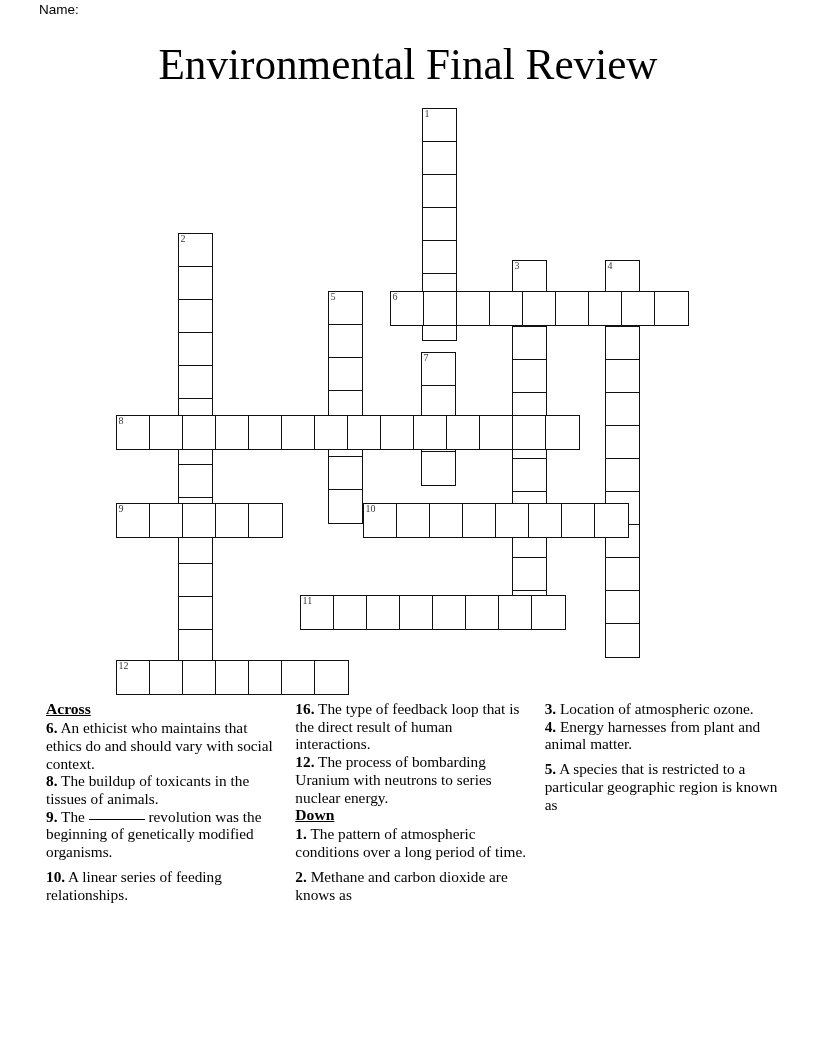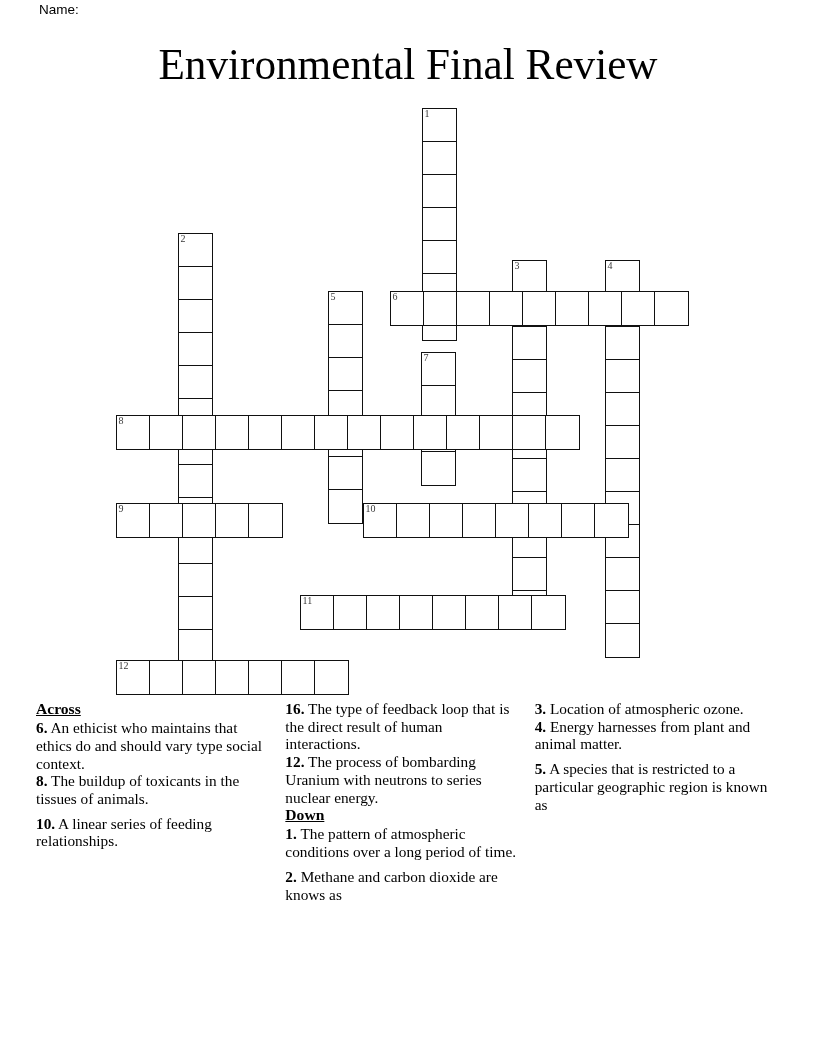--- a/index.html
+++ b/index.html
@@ -62,21 +62,21 @@
     left: 1.5px; top: -1px;
     font-family: "Liberation Serif", "DejaVu Serif", serif;
     font-size: 10px;
     line-height: 11px;
     color: #3a3a3a;
   }
 
   
   #clues {
     position: absolute;
-    left: 36px; top: 700px;
+    left: 46px; top: 700px;
     width: 740px;
     display: flex;
     gap: 14px;
     font-size: 15.3px;
     line-height: 1.16;
   }
   .clue-col { width: 236px; }
   .clue-col.col3 { width: 242px; }
   .section-head {
     font-weight: bold;
@@ -236,22 +236,23 @@
     <div class="cell" style="left: 215px; top: 660px;"></div>
     <div class="cell" style="left: 248px; top: 660px;"></div>
     <div class="cell" style="left: 281px; top: 660px;"></div>
     <div class="cell" style="left: 314px; top: 660px;"></div>
   </div>
 
 <div id="clues">
 
   <div class="clue-col">
     <div class="section-head">Across</div>
-    <div class="clue"><span class="cnum">6.</span> <span>An ethicist who maintains that ethics do and should vary type social context.</span></div>
+    <div class="clue"><span class="cnum">6.</span> <span>An ethicist who maintains that ethics do and should vary with social context.</span></div>
     <div class="clue"><span class="cnum">8.</span> <span>The buildup of toxicants in the tissues of animals.</span></div>
+    <div class="clue"><span class="cnum">9.</span> <span>The <span class="blank-rule"></span> revolution was the beginning of genetically modified organisms.</span></div>
     <div class="clue spaced"><span class="cnum">10.</span> <span>A linear series of feeding relationships.</span></div>
   </div>
 
   <div class="clue-col">
     <div class="clue"><span class="cnum">16.</span> <span>The type of feedback loop that is the direct result of human interactions.</span></div>
     <div class="clue"><span class="cnum">12.</span> <span>The process of bombarding Uranium with neutrons to series nuclear energy.</span></div>
     <div class="section-head">Down</div>
     <div class="clue"><span class="cnum">1.</span> <span>The pattern of atmospheric conditions over a long period of time.</span></div>
     <div class="clue spaced"><span class="cnum">2.</span> <span>Methane and carbon dioxide are knows as</span></div>
   </div>

